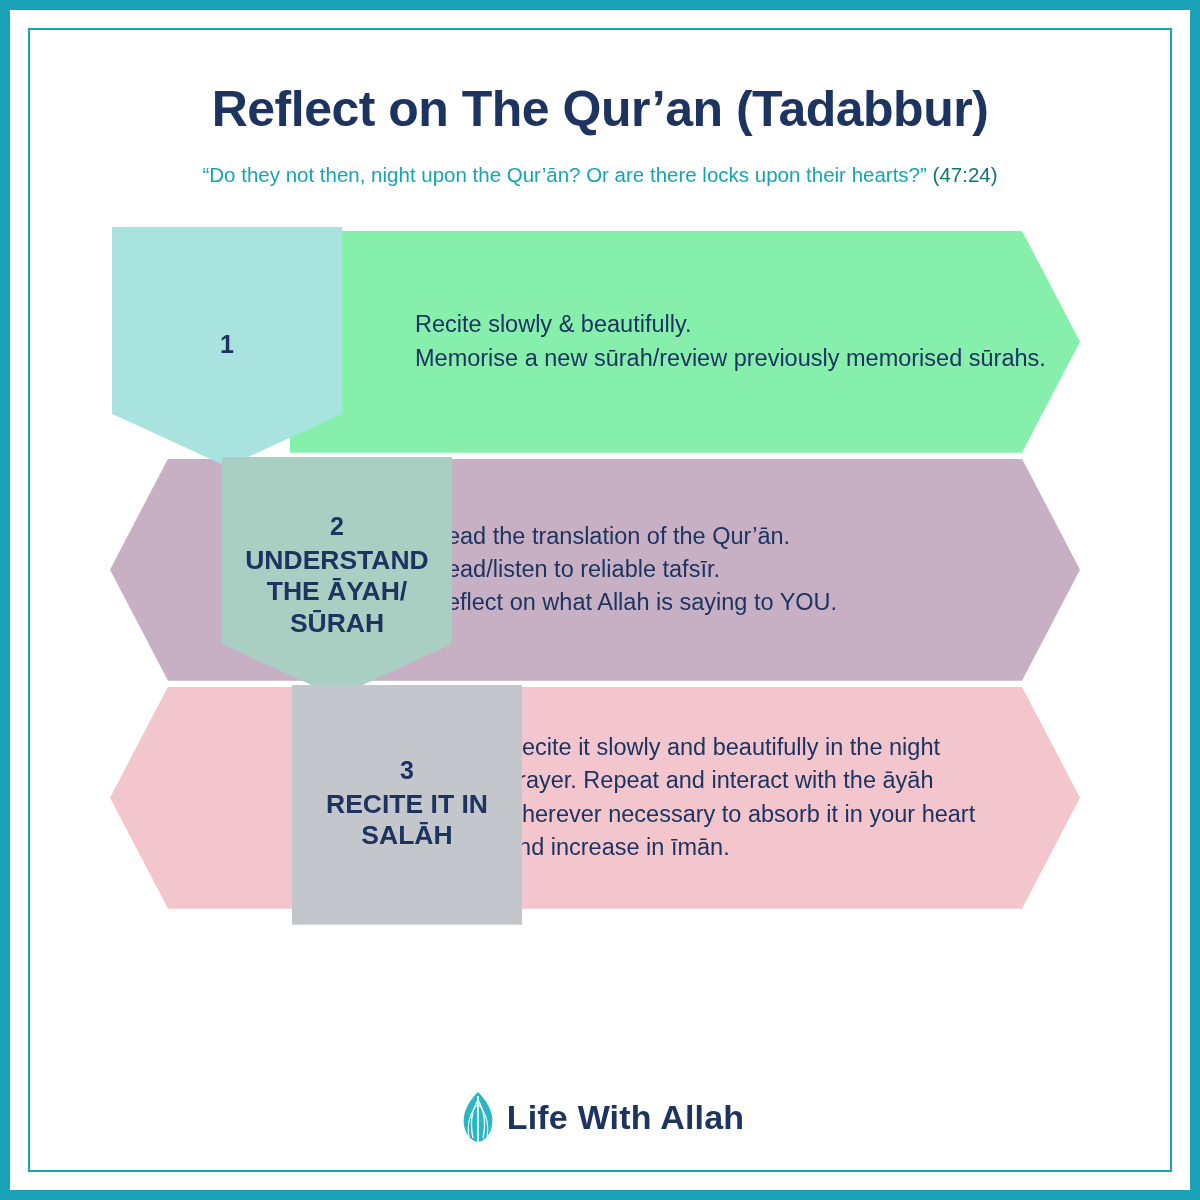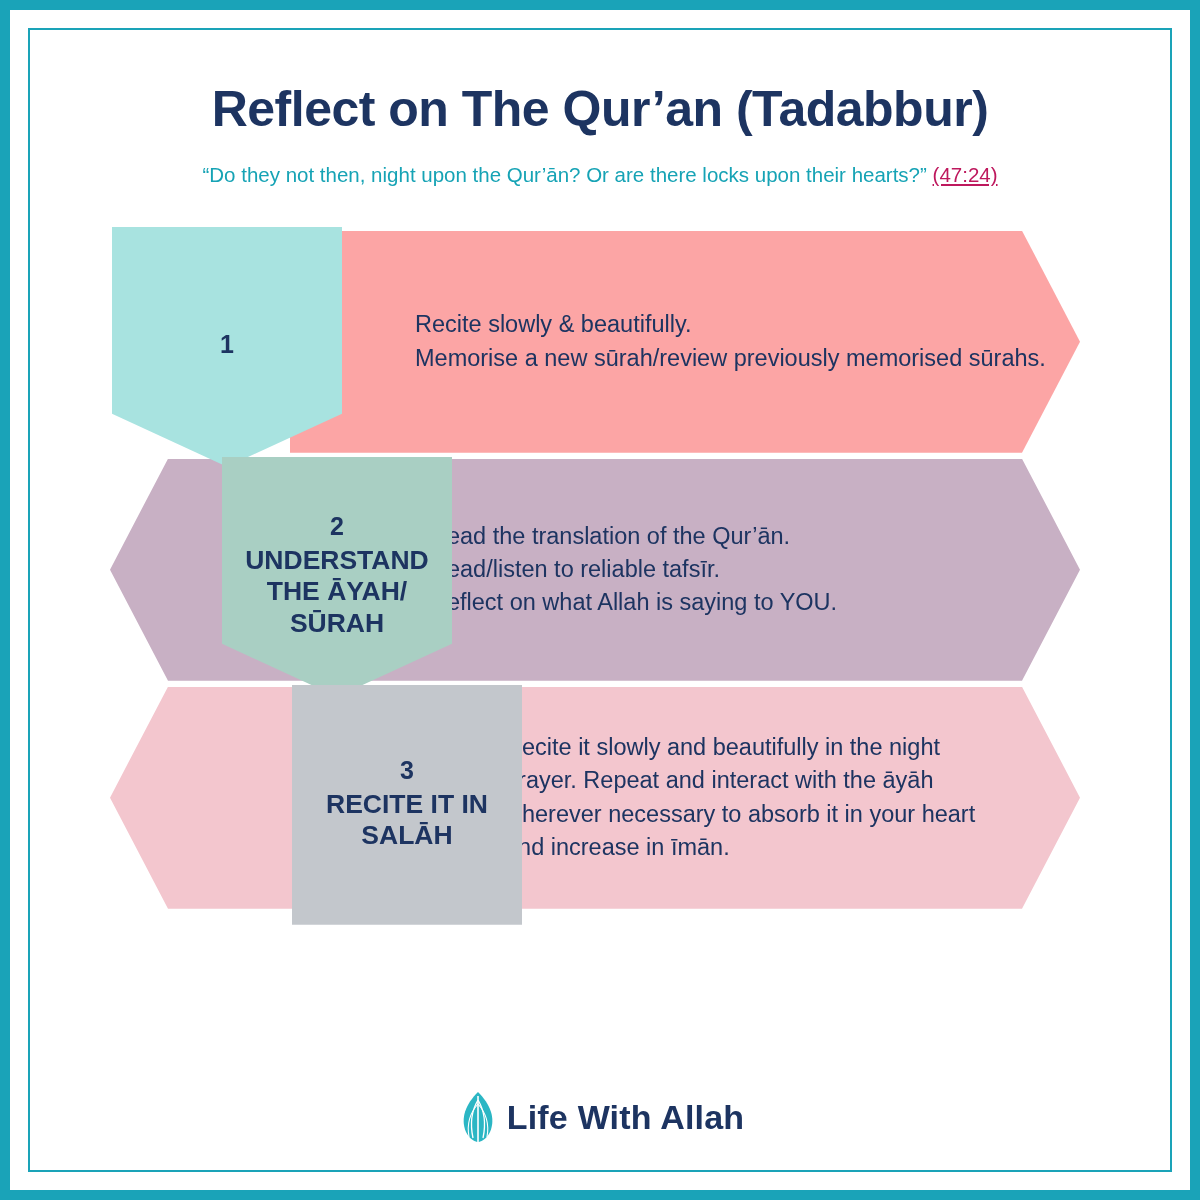--- a/index.html
+++ b/index.html
@@ -43,22 +43,21 @@
     letter-spacing: -0.5px;
   }
   .subtitle {
     margin: 26px 40px 0 40px;
     text-align: center;
     color: #16a3b5;
     font-size: 20.5px;
     line-height: 1.3;
   }
   .subtitle .ref {
-    color: #be185d;
-    text-decoration: underline;
+    color: #0f766e;
   }
 
   
   .flow {
     position: relative;
     margin-top: 34px;
     height: 700px;
   }
 
   .row {
@@ -76,21 +75,21 @@
     position: absolute;
     top: 8px;
     height: 222px;
     display: flex;
     align-items: center;
     box-sizing: border-box;
   }
   .banner-1 {
     left: 260px;
     width: 790px;
-    background: #fca5a5;
+    background: #86efac;
     clip-path: polygon(0 0, calc(100% - 58px) 0, 100% 50%, calc(100% - 58px) 100%, 0 100%);
   }
   .banner-2 {
     left: 80px;
     width: 970px;
     background: #c8b0c4;
     clip-path: polygon(0 0, calc(100% - 58px) 0, 100% 50%, calc(100% - 58px) 100%, 58px 100%, 0 50%, 58px 0);
   }
   .banner-3 {
     left: 80px;

